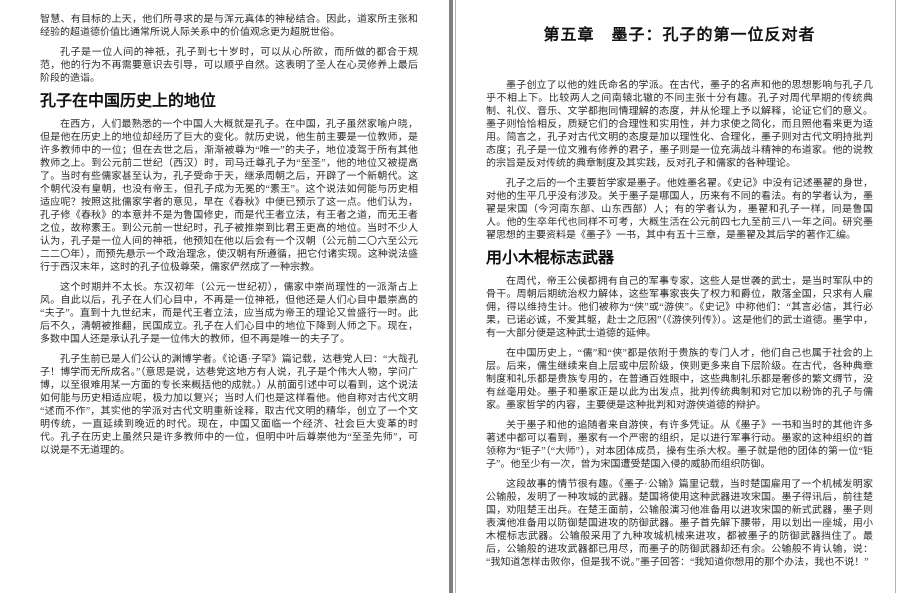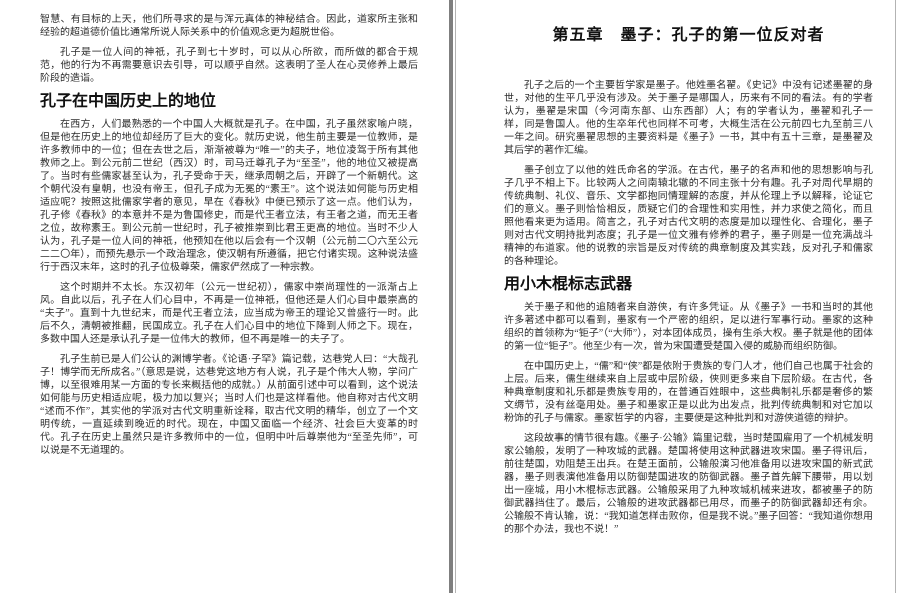--- a/index.html
+++ b/index.html
@@ -36,21 +36,21 @@
   .divider-gap {
     width: 2px;
     height: 593px;
     background: #ffffff;
     flex: 0 0 2px;
   }
   .page-right {
     width: 441px;
     border-left: 1px solid #b3b3b3;
     border-right: 1px solid #b3b3b3;
-    padding: 14px 22px 0 48px;
+    padding: 14px 22px 0 30px;
   }
   .para {
     font-size: 10px;
     line-height: 13px;
     text-align: justify;
     margin: 0 0 7px 0;
     text-indent: 20px;
     word-break: break-all;
   }
   .para.continuation {
@@ -86,22 +86,23 @@
     <p class="para">在西方，人们最熟悉的一个中国人大概就是孔子。在中国，孔子虽然家喻户晓，但是他在历史上的地位却经历了巨大的变化。就历史说，他生前主要是一位教师，是许多教师中的一位；但在去世之后，渐渐被尊为“唯一”的夫子，地位凌驾于所有其他教师之上。到公元前二世纪（西汉）时，司马迁尊孔子为“至圣”，他的地位又被提高了。当时有些儒家甚至认为，孔子受命于天，继承周朝之后，开辟了一个新朝代。这个朝代没有皇朝，也没有帝王，但孔子成为无冕的“素王”。这个说法如何能与历史相适应呢？按照这批儒家学者的意见，早在《春秋》中便已预示了这一点。他们认为，孔子修《春秋》的本意并不是为鲁国修史，而是代王者立法，有王者之道，而无王者之位，故称素王。到公元前一世纪时，孔子被推崇到比君王更高的地位。当时不少人认为，孔子是一位人间的神祇，他预知在他以后会有一个汉朝（公元前二〇六至公元二二〇年），而预先悬示一个政治理念，使汉朝有所遵循，把它付诸实现。这种说法盛行于西汉末年，这时的孔子位极尊荣，儒家俨然成了一种宗教。</p>
     <p class="para">这个时期并不太长。东汉初年（公元一世纪初），儒家中崇尚理性的一派渐占上风。自此以后，孔子在人们心目中，不再是一位神祇，但他还是人们心目中最崇高的“夫子”。直到十九世纪末，而是代王者立法，应当成为帝王的理论又曾盛行一时。此后不久，清朝被推翻，民国成立。孔子在人们心目中的地位下降到人师之下。现在，多数中国人还是承认孔子是一位伟大的教师，但不再是唯一的夫子了。</p>
     <p class="para">孔子生前已是人们公认的渊博学者。《论语·子罕》篇记载，达巷党人曰：“大哉孔子！博学而无所成名。”（意思是说，达巷党这地方有人说，孔子是个伟大人物，学问广博，以至很难用某一方面的专长来概括他的成就。）从前面引述中可以看到，这个说法如何能与历史相适应呢，极力加以复兴；当时人们也是这样看他。他自称对古代文明“述而不作”，其实他的学派对古代文明重新诠释，取古代文明的精华，创立了一个文明传统，一直延续到晚近的时代。现在，中国又面临一个经济、社会巨大变革的时代。孔子在历史上虽然只是许多教师中的一位，但明中叶后尊崇他为“至圣先师”，可以说是不无道理的。</p>
   </div>
 
   <div class="page-divider"></div>
   <div class="divider-gap"></div>
 
   <div class="page page-right">
     <h1 class="chapter-title">第五章　墨子：孔子的第一位反对者</h1>
+    <p class="para">墨子创立了以他的姓氏命名的学派。在古代，墨子的名声和他的思想影响与孔子几乎不相上下。比较两人之间南辕北辙的不同主张十分有趣。孔子对周代早期的传统典制、礼仪、音乐、文学都抱同情理解的态度，并从伦理上予以解释，论证它们的意义。墨子则恰恰相反，质疑它们的合理性和实用性，并力求使之简化，而且照他看来更为适用。简言之，孔子对古代文明的态度是加以理性化、合理化，墨子则对古代文明持批判态度；孔子是一位文雅有修养的君子，墨子则是一位充满战斗精神的布道家。他的说教的宗旨是反对传统的典章制度及其实践，反对孔子和儒家的各种理论。</p>
     <p class="para">孔子之后的一个主要哲学家是墨子。他姓墨名翟。《史记》中没有记述墨翟的身世，对他的生平几乎没有涉及。关于墨子是哪国人，历来有不同的看法。有的学者认为，墨翟是宋国（今河南东部、山东西部）人；有的学者认为，墨翟和孔子一样，同是鲁国人。他的生卒年代也同样不可考，大概生活在公元前四七九至前三八一年之间。研究墨翟思想的主要资料是《墨子》一书，其中有五十三章，是墨翟及其后学的著作汇编。</p>
-    <p class="para">墨子创立了以他的姓氏命名的学派。在古代，墨子的名声和他的思想影响与孔子几乎不相上下。比较两人之间南辕北辙的不同主张十分有趣。孔子对周代早期的传统典制、礼仪、音乐、文学都抱同情理解的态度，并从伦理上予以解释，论证它们的意义。墨子则恰恰相反，质疑它们的合理性和实用性，并力求使之简化，而且照他看来更为适用。简言之，孔子对古代文明的态度是加以理性化、合理化，墨子则对古代文明持批判态度；孔子是一位文雅有修养的君子，墨子则是一位充满战斗精神的布道家。他的说教的宗旨是反对传统的典章制度及其实践，反对孔子和儒家的各种理论。</p>
     <h3 class="section-heading">用小木棍标志武器</h3>
+    <p class="para">在周代，帝王公侯都拥有自己的军事专家，这些人是世袭的武士，是当时军队中的骨干。周朝后期统治权力解体，这些军事家丧失了权力和爵位，散落全国，只求有人雇佣，得以维持生计。他们被称为“侠”或“游侠”。《史记》中称他们：“其言必信，其行必果，已诺必诚，不爱其躯，赴士之厄困”（《游侠列传》）。这是他们的武士道德。墨学中，有一大部分便是这种武士道德的延伸。</p>
+    <p class="para">在中国历史上，“儒”和“侠”都是依附于贵族的专门人才，他们自己也属于社会的上层。后来，儒生继续来自上层或中层阶级，侠则更多来自下层阶级。在古代，各种典章制度和礼乐都是贵族专用的，在普通百姓眼中，这些典制礼乐都是奢侈的繁文缛节，没有丝毫用处。墨子和墨家正是以此为出发点，批判传统典制和对它加以粉饰的孔子与儒家。墨家哲学的内容，主要便是这种批判和对游侠道德的辩护。</p>
     <p class="para">关于墨子和他的追随者来自游侠，有许多凭证。从《墨子》一书和当时的其他许多著述中都可以看到，墨家有一个严密的组织，足以进行军事行动。墨家的这种组织的首领称为“钜子”（“大师”），对本团体成员，操有生杀大权。墨子就是他的团体的第一位“钜子”。他至少有一次，曾为宋国遭受楚国入侵的威胁而组织防御。</p>
-    <p class="para">在中国历史上，“儒”和“侠”都是依附于贵族的专门人才，他们自己也属于社会的上层。后来，儒生继续来自上层或中层阶级，侠则更多来自下层阶级。在古代，各种典章制度和礼乐都是贵族专用的，在普通百姓眼中，这些典制礼乐都是奢侈的繁文缛节，没有丝毫用处。墨子和墨家正是以此为出发点，批判传统典制和对它加以粉饰的孔子与儒家。墨家哲学的内容，主要便是这种批判和对游侠道德的辩护。</p>
     <p class="para">这段故事的情节很有趣。《墨子·公输》篇里记载，当时楚国雇用了一个机械发明家公输般，发明了一种攻城的武器。楚国将使用这种武器进攻宋国。墨子得讯后，前往楚国，劝阻楚王出兵。在楚王面前，公输般演习他准备用以进攻宋国的新式武器，墨子则表演他准备用以防御楚国进攻的防御武器。墨子首先解下腰带，用以划出一座城，用小木棍标志武器。公输般采用了九种攻城机械来进攻，都被墨子的防御武器挡住了。最后，公输般的进攻武器都已用尽，而墨子的防御武器却还有余。公输般不肯认输，说：“我知道怎样击败你，但是我不说。”墨子回答：“我知道你想用的那个办法，我也不说！”</p>
 
   </div>
 
 </div>
 
 </body></html>

